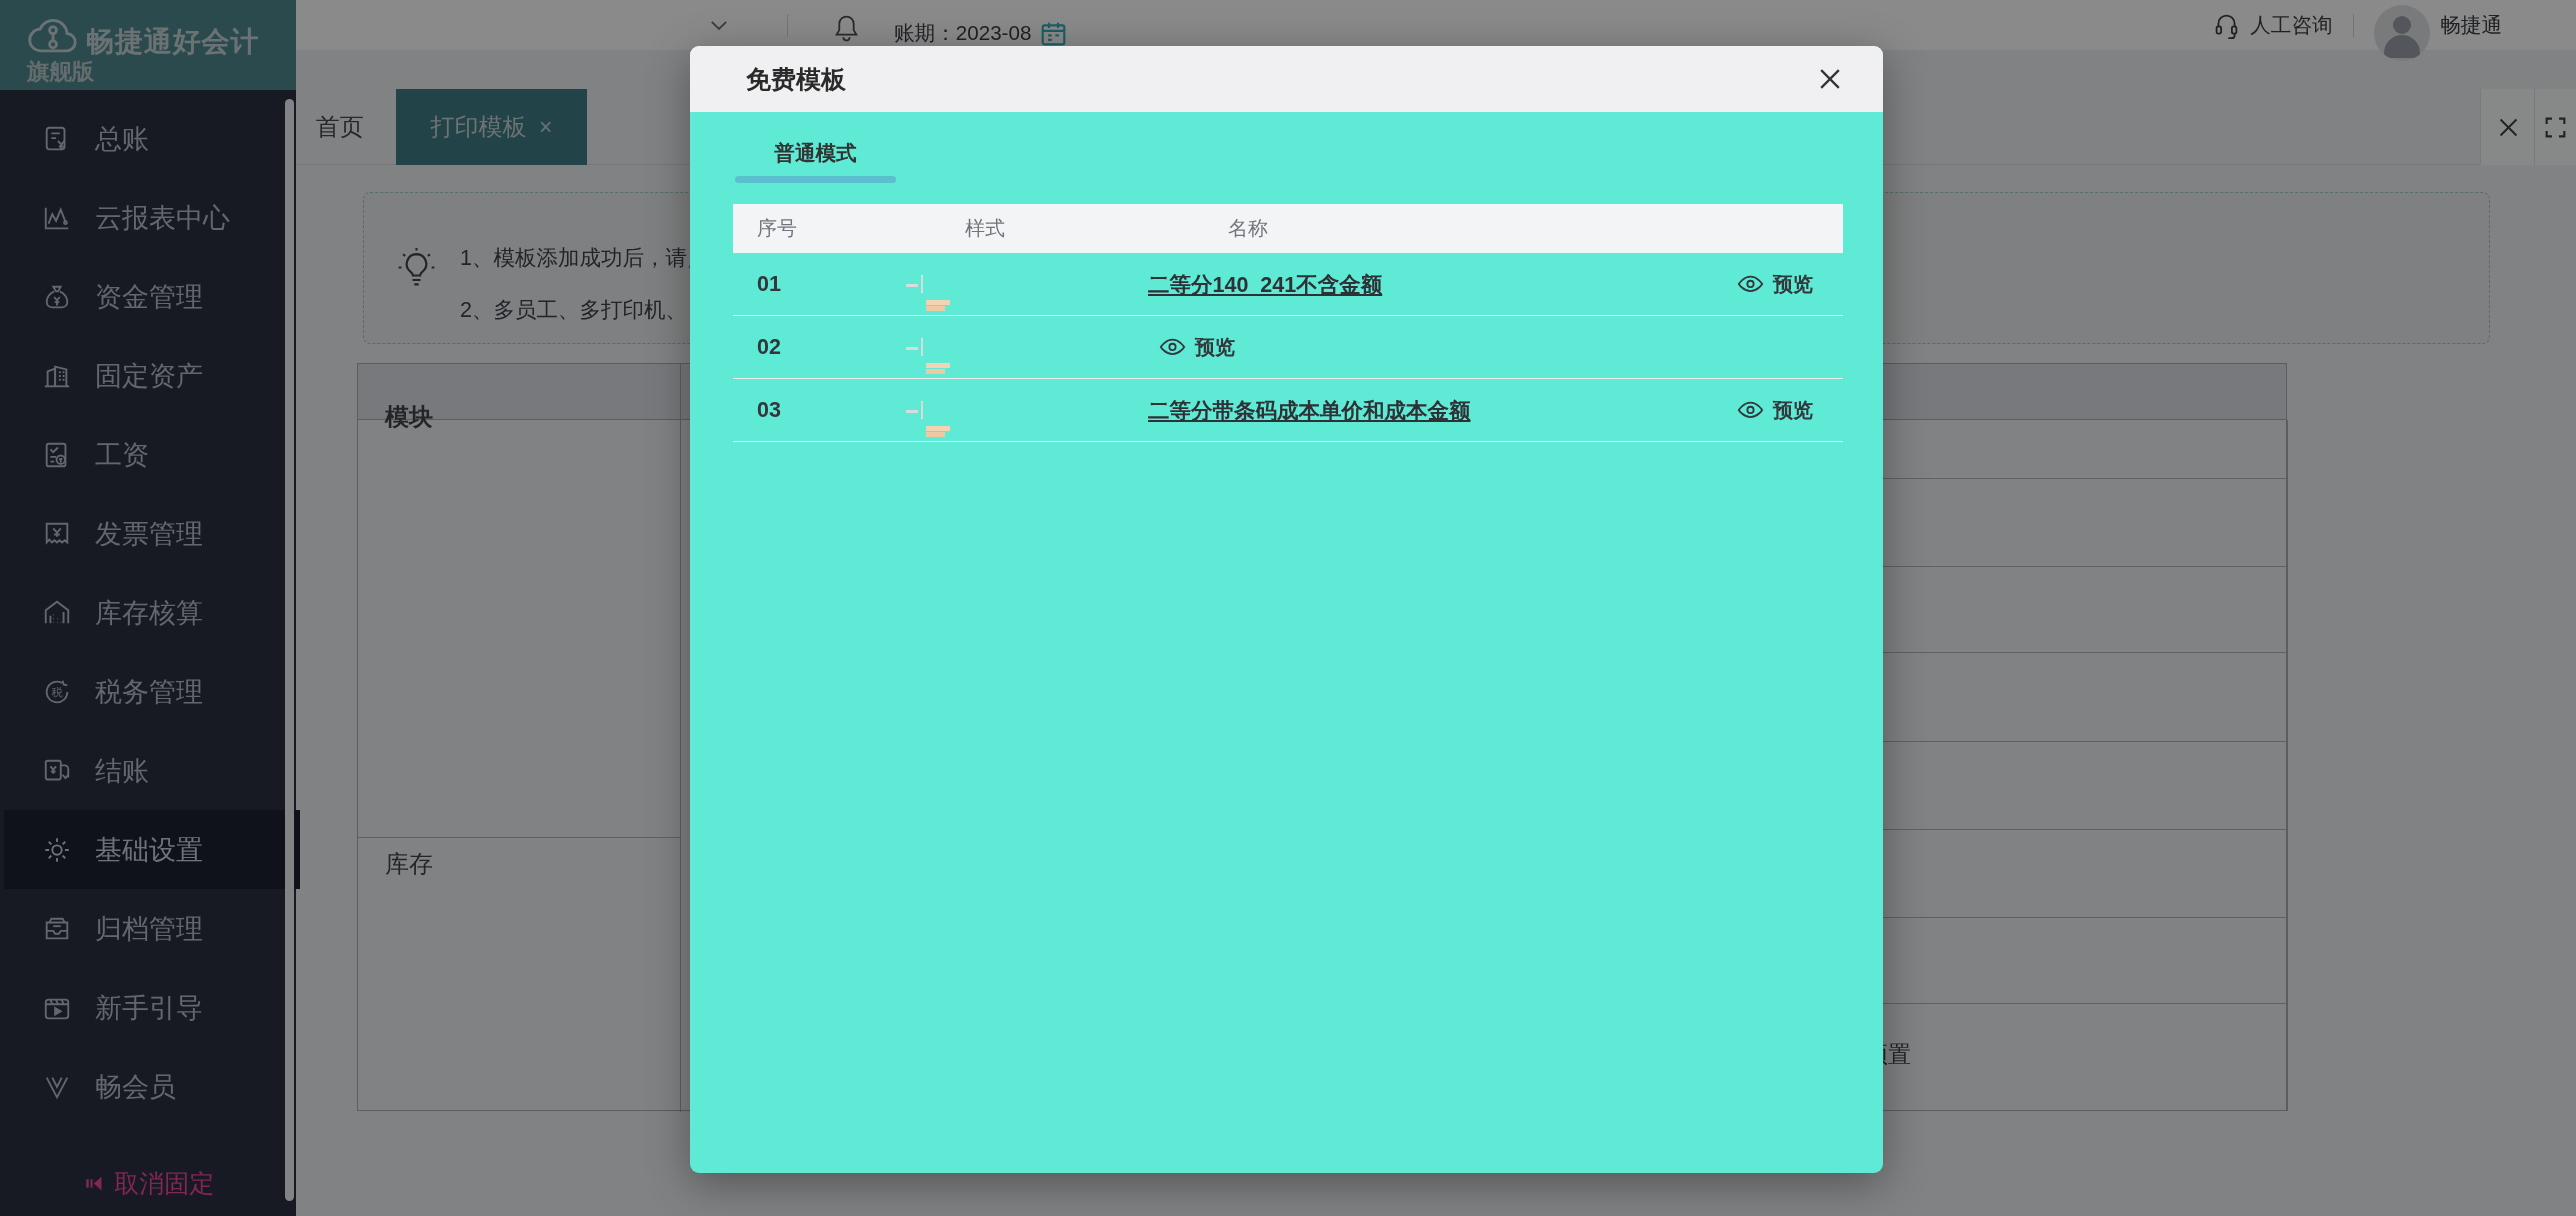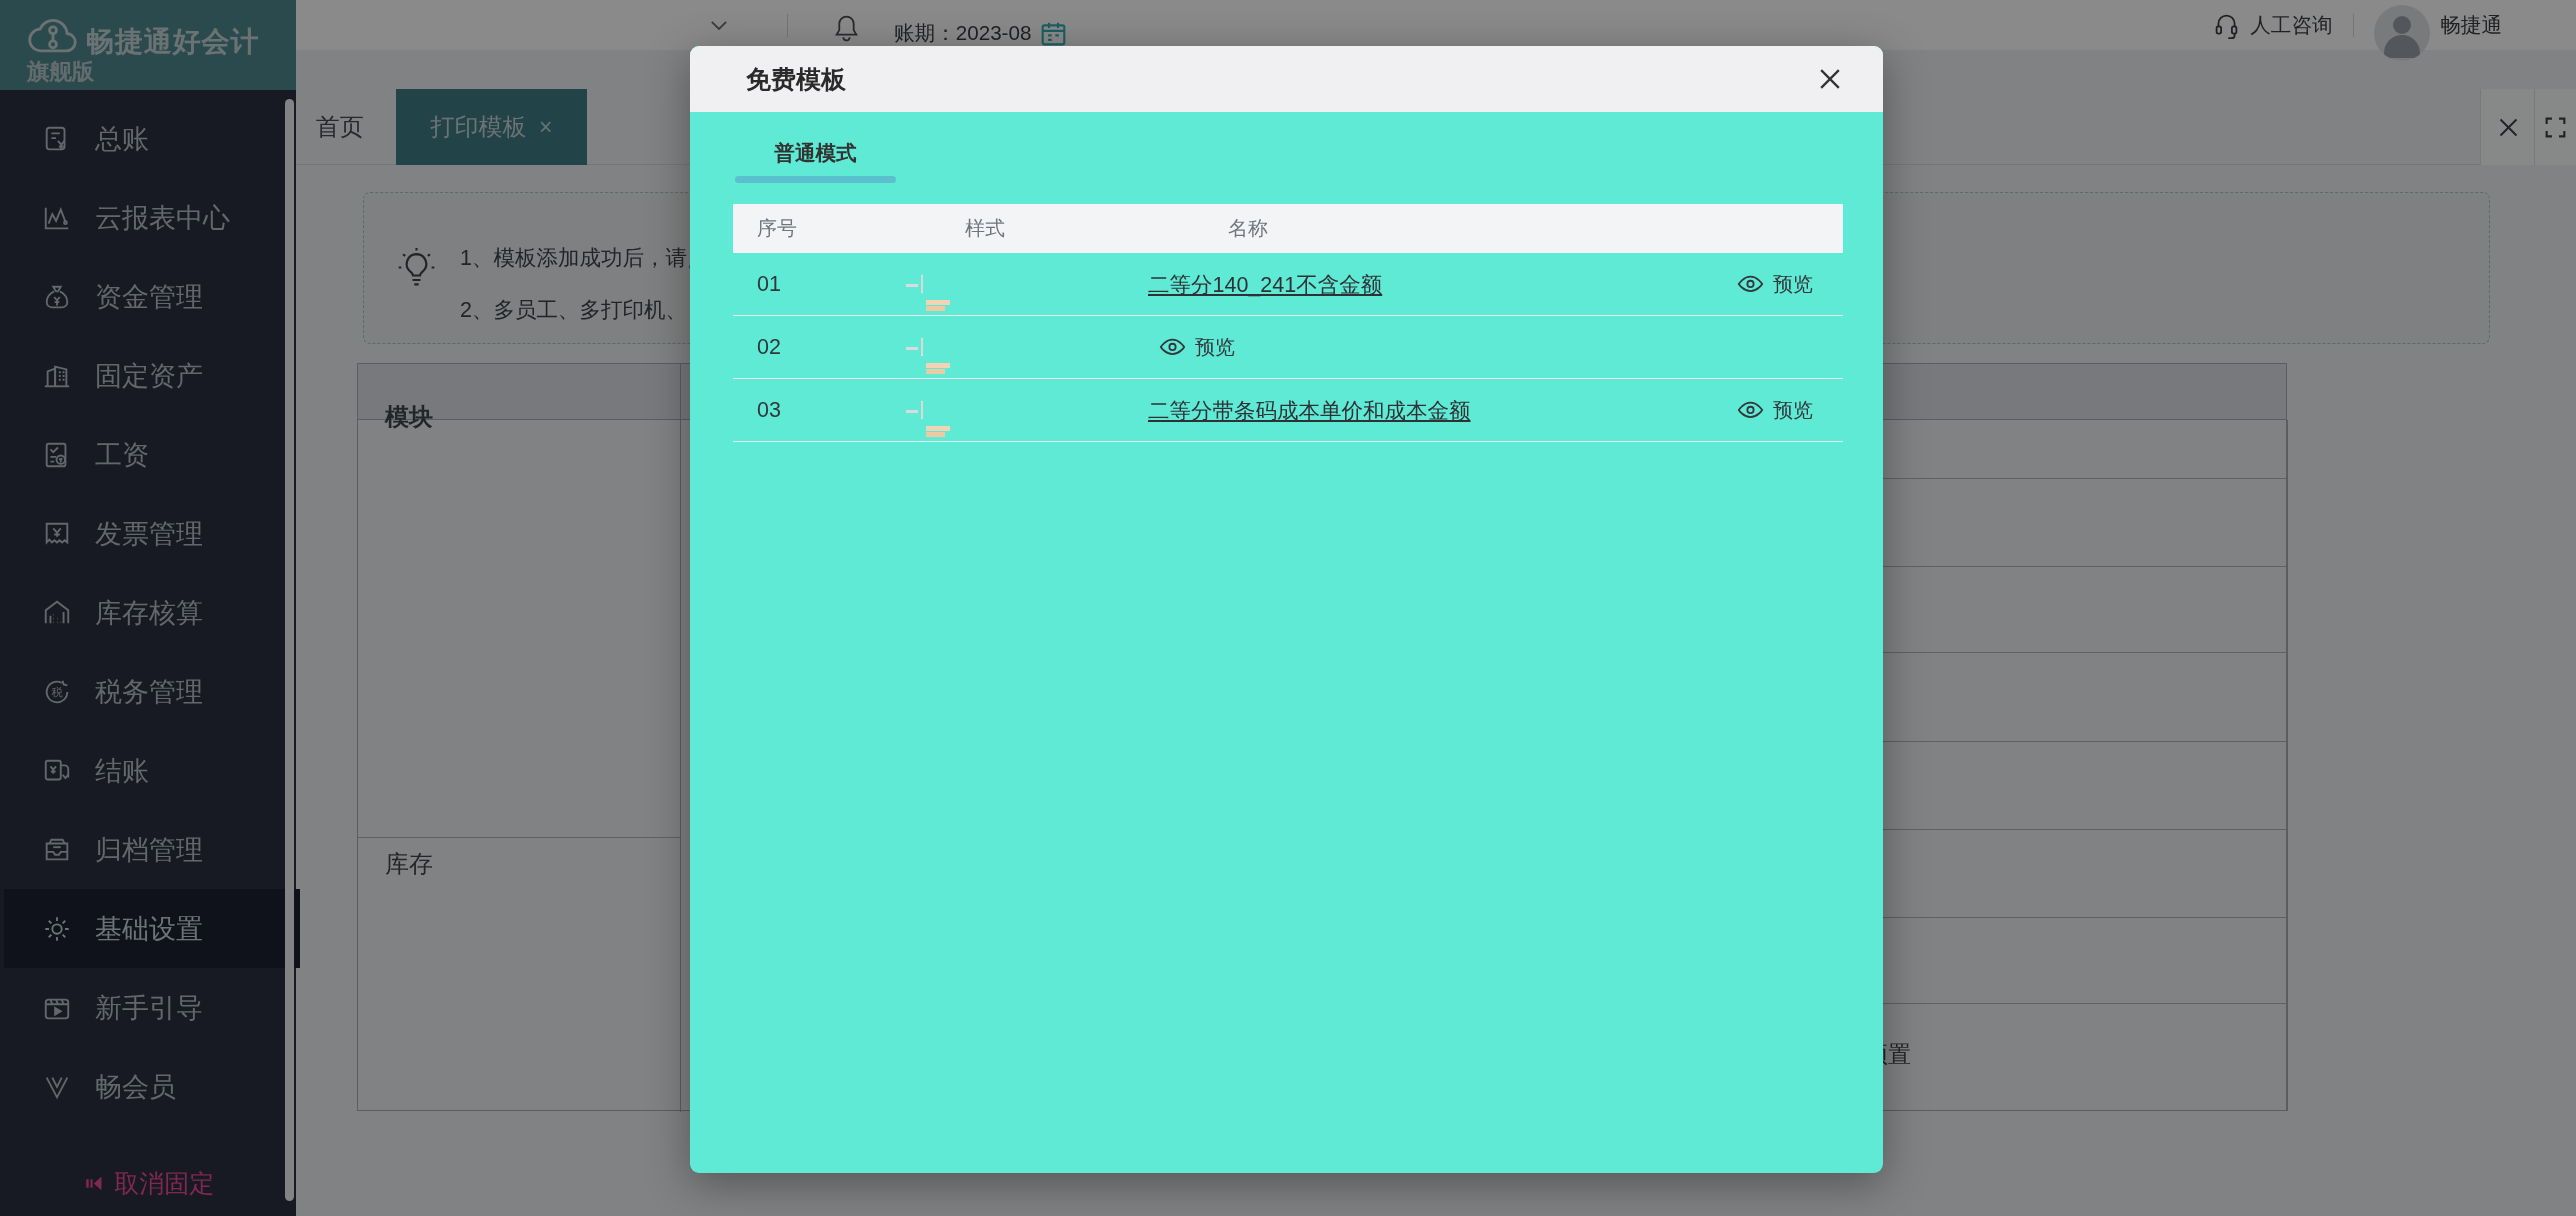--- a/index.html
+++ b/index.html
@@ -78,21 +78,21 @@
   .mo-tab { font-size:20.6px; font-weight:bold; color:#333; }
   .mo-underline { margin-top:9px; height:7.2px; border-radius:3.6px; background:#5ac0ce; }
 
   .m-table { position:absolute; left:43px; top:158px; width:1110px; }
   .mt-head { display:flex; height:49px; background:#f3f4f6; align-items:center;gap:40px; }
   .mt-head .c { font-size:20px; color:#70757d; }
   .c.c-no { width:163px; padding-left:24px; }
   .c.c-style { width:228px; padding-left:29px; }
   .c.c-name { flex:1; padding-left:24px; }
   .c.c-act { width:141px; }
-  .mt-row { display:flex; height:63px; align-items:center; border-bottom:0.9px solid #ececec; }
+  .mt-row { display:flex; height:63px; align-items:center; border-bottom:0.9px solid #ececec;font-weight:bold; }
   .mt-row .no { font-size:21.5px; color:#33363b; }
   .thumb { position:relative; width:45px; height:52px; margin-left:25px; background:#fff; border:0.9px solid #d9d9d9; border-radius:1.8px; }
   .thumb div { position:absolute; }
   .t-bar { top:3.6px; left:3.6px; right:3.6px; height:2.7px; background:#9fd3cf; }
   .t-grid { top:10px; left:3.6px; right:3.6px; height:10px; border-top:0.9px solid #cfd4d6; border-bottom:0.9px solid #cfd4d6; background:repeating-linear-gradient(90deg,#e6e9ea 0 2.7px,#ffffff 2.7px 6.3px); }
   .t-o1 { top:24px; left:3.6px; width:24px; height:4.5px; background:#f2d4b4; }
   .t-o2 { top:30px; left:3.6px; width:19px; height:4.5px; background:#eecaa2; }
   .t-sig { bottom:5.4px; right:3.6px; width:12.5px; height:2.7px; background:#d8dcdd; }
   .name-link { font-size:21.5px; color:#2f3136; text-decoration:underline; cursor:pointer; }
   .act-btn { display:flex; align-items:center; justify-content:flex-end; width:141px; padding-right:30px; cursor:pointer; color:#34373c; }
@@ -206,39 +206,39 @@
         <span class="ico">
             <svg viewBox="0 0 32 32" fill="none" stroke="currentColor" stroke-width="2">
               <rect x="4" y="5" width="16" height="20" rx="2"></rect>
               <path d="M9 11l3 3.5 3-3.5M12 14.5V19M9.5 16.5h5"></path>
               <path d="M20 10h4a4 4 0 0 1 4 4v9"></path>
               <path d="M25 20l3 3.5 3-3.5" transform="translate(-3,0)"></path>
             </svg>
           </span>
         <span class="lbl">结账</span>
       </div>
+      <div class="m-item active">
+        <span class="ico">
+            <svg viewBox="0 0 32 32" fill="none" stroke="currentColor" stroke-width="2">
+              <circle cx="16" cy="16" r="5"></circle>
+              <path d="M16 3.5v4M16 24.5v4M3.5 16h4M24.5 16h4M7.2 7.2l2.8 2.8M22 22l2.8 2.8M24.8 7.2L22 10M10 22l-2.8 2.8"></path>
+            </svg>
+          </span>
+        <span class="lbl">基础设置</span>
+      </div>
       <div class="m-item">
         <span class="ico">
             <svg viewBox="0 0 32 32" fill="none" stroke="currentColor" stroke-width="2">
               <path d="M5 9h22v17H5z"></path>
               <path d="M8 9l2-4h12l2 4"></path>
               <path d="M5 18h7l2 3h4l2-3h7"></path>
               <path d="M12 13h8"></path>
             </svg>
           </span>
         <span class="lbl">归档管理</span>
-      </div>
-      <div class="m-item active">
-        <span class="ico">
-            <svg viewBox="0 0 32 32" fill="none" stroke="currentColor" stroke-width="2">
-              <circle cx="16" cy="16" r="5"></circle>
-              <path d="M16 3.5v4M16 24.5v4M3.5 16h4M24.5 16h4M7.2 7.2l2.8 2.8M22 22l2.8 2.8M24.8 7.2L22 10M10 22l-2.8 2.8"></path>
-            </svg>
-          </span>
-        <span class="lbl">基础设置</span>
       </div>
       <div class="m-item">
         <span class="ico">
             <svg viewBox="0 0 32 32" fill="none" stroke="currentColor" stroke-width="2">
               <rect x="4" y="7" width="24" height="20" rx="3"></rect>
               <path d="M4 12h24M9 7l2 5M15 7l2 5M21 7l2 5"></path>
               <path d="M14 16l6 3.5-6 3.5z" fill="currentColor"></path>
             </svg>
           </span>
         <span class="lbl">新手引导</span>

